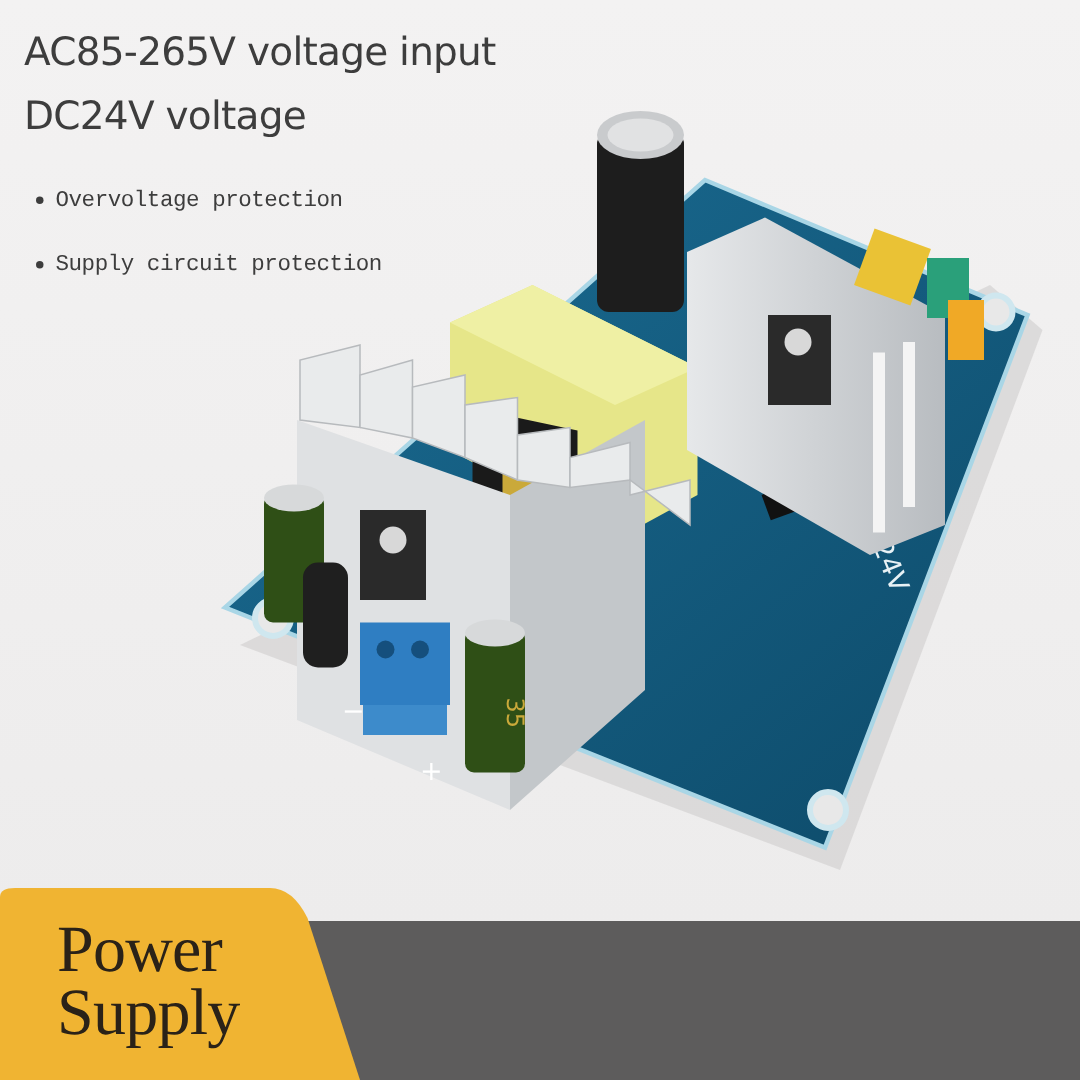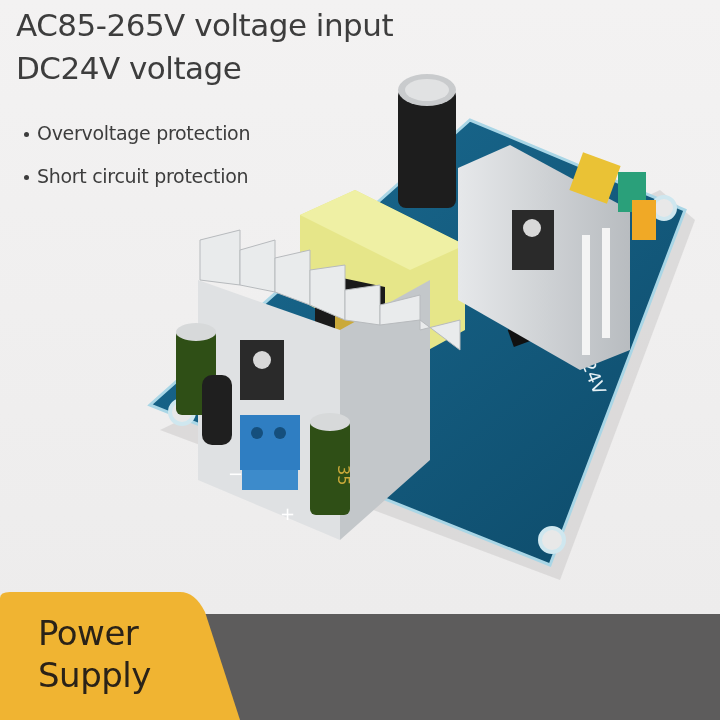--- a/index.html
+++ b/index.html
@@ -1,39 +1,39 @@
 <!DOCTYPE html>
 <html><head>
 <meta charset="utf-8">
 <style>
   html, body { margin:0; padding:0; }
   body { width:720px; height:720px; overflow:hidden; background:#efeeee; font-family:"DejaVu Sans", sans-serif; position:relative; }
   .stage { position:absolute; inset:0; background:linear-gradient(180deg,#f3f2f2 0%,#ecebeb 100%); }
-  .headline { position:absolute; left:16px; top:4px; color:#3d3d3d; font-family:"DejaVu Sans", sans-serif; font-size:31px; line-height:43px; letter-spacing:-0.5px; }
+  .headline { position:absolute; left:16px; top:14px; color:#3d3d3d; font-family:"DejaVu Sans", sans-serif; font-size:26px; line-height:43px; letter-spacing:-0.5px; }
   .features { position:absolute; left:24px; top:112px; margin:0; padding:0; list-style:none; }
-  .features li { color:#3d3d3d; font-size:19px; line-height:43px; letter-spacing:-0.3px; }
+  .features li { color:#3d3d3d; font-size:15px; line-height:43px; letter-spacing:-0.3px;font-family:Liberation Mono, monospace; }
   .features li .dot { display:inline-block; width:5px; height:5px; border-radius:50%; background:#3d3d3d; margin-right:8px; vertical-align:middle; }
   .board-wrap { position:absolute; left:140px; top:60px; width:580px; height:530px; }
   .banner { position:absolute; left:0; top:614px; width:720px; height:106px; background:#5d5c5c; }
   .banner-yellow { position:absolute; left:0; top:592px; width:240px; height:128px; }
-  .banner-yellow-label { position:absolute; left:38px; top:612px; color:#2a2218; font-size:34px; line-height:42px; letter-spacing:-0.5px; }
+  .banner-yellow-label { position:absolute; left:38px; top:612px; color:#2a2218; font-size:44px; line-height:42px; letter-spacing:-0.5px;font-family:Liberation Serif, serif; }
 </style>
 </head>
 <body>
 
 <div class="stage">
 
   <div class="headline">
     <div>AC85-265V voltage input</div>
     <div>DC24V voltage</div>
   </div>
 
   <ul class="features">
     <li><span class="dot"></span><span>Overvoltage protection</span></li>
-    <li><span class="dot"></span><span>Short circuit protection</span></li>
+    <li><span class="dot"></span><span>Supply circuit protection</span></li>
   </ul>
 
   <div class="board-wrap">
     <svg width="580" height="530" viewBox="0 0 580 530" xmlns="http://www.w3.org/2000/svg">
       <defs>
         <linearGradient id="pcb" x1="0" y1="0" x2="1" y2="1">
           <stop offset="0" stop-color="#1b6d94"></stop>
           <stop offset="1" stop-color="#0d4a69"></stop>
         </linearGradient>
         <linearGradient id="alu" x1="0" y1="0" x2="1" y2="0">

